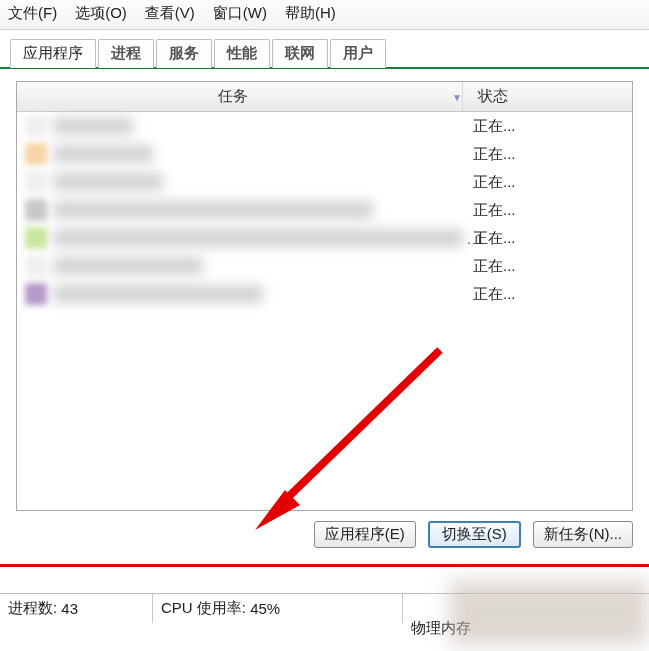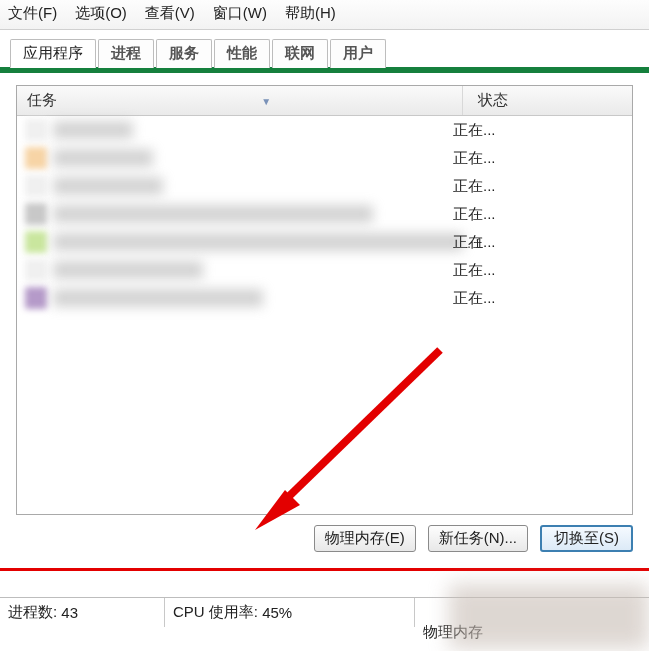--- a/index.html
+++ b/index.html
@@ -20,21 +20,21 @@
       border-bottom: 1px solid #d0d0d0;
     }
     .menubar span {
       color: #222;
       cursor: default;
     }
     .tabbar {
       display: flex;
       padding: 8px 0 0 10px;
       position: relative;
-      border-bottom: 6px solid #15803d;
+      border-bottom: 2px solid #15803d;
     }
     .tab {
       padding: 4px 12px 4px 12px;
       border: 1px solid #bdbdbd;
       border-bottom: none;
       margin-right: 2px;
       background: #fff;
       border-radius: 2px 2px 0 0;
       color: #222;
       position: relative;
@@ -60,20 +60,21 @@
       height: 430px;
       background: #fff;
       position: relative;
     }
     .table-header {
       display: flex;
       background: linear-gradient(#fafafa, #eaeaea);
       border-bottom: 1px solid #c8c8c8;
       height: 30px;
       align-items: center;
+      text-align: right;
     }
     .col-task {
       flex: 0 0 445px;
       padding-left: 10px;
       color: #333;
     }
     .col-status {
       flex: 1;
       padding-left: 15px;
       color: #333;
@@ -103,21 +104,21 @@
       border-radius: 2px;
     }
     .row .name-blur {
       height: 18px;
       filter: blur(6px);
       background: #b6b6b6;
       opacity: 0.6;
     }
     .row .status-cell {
       position: absolute;
-      left: 436px;
+      left: 456px;
       color: #222;
     }
     .buttons {
       display: flex;
       justify-content: flex-end;
       gap: 12px;
       padding: 10px 0 8px 0;
     }
     .btn {
       padding: 3px 10px;
@@ -145,21 +146,21 @@
       margin-top: 26px;
     }
     .statusbar .cell {
       padding: 0 8px;
       border-right: 1px solid #c8c8c8;
       height: 100%;
       display: flex;
       align-items: center;
       color: #222;
     }
-    .statusbar .cell:first-child { width: 165px; }
+    .statusbar .cell:first-child { width: 153px; }
     .statusbar .cell:nth-child(2) { width: 250px; text-align: right; }
     .statusbar .cell:last-child { border-right: none; flex: 1; position: relative; margin-top: 40px; }
     .blur-corner {
       position: absolute;
       right: 0;
       top: -34px;
       width: 200px;
       height: 65px;
       background: #c8bdb5;
       filter: blur(10px);
@@ -240,23 +241,23 @@
         </div>
         <div class="row">
           <div class="icon-blur" style="background: rgb(181, 154, 201); filter: blur(3px);"></div>
           <div class="name-blur" style="width: 210px;"></div>
           <div class="status-cell">正在...</div>
         </div>
       </div>
   </div>
 
   <div class="buttons">
-    <button class="btn">物理内存(E)</button>
+    <button class="btn">应用程序(E)</button>
+    <button class="btn primary">切换至(S)</button>
     <button class="btn">新任务(N)...</button>
-    <button class="btn primary">切换至(S)</button>
   </div>
 </div>
 
 <svg class="arrow-svg" viewBox="0 0 210 195">
   <line x1="195" y1="10" x2="35" y2="165" stroke="#e30000" stroke-width="8"></line>
   <polygon points="10,190 55,165 40,150" fill="#e30000"></polygon>
 </svg>
 
 <div class="red-line"></div>
 

